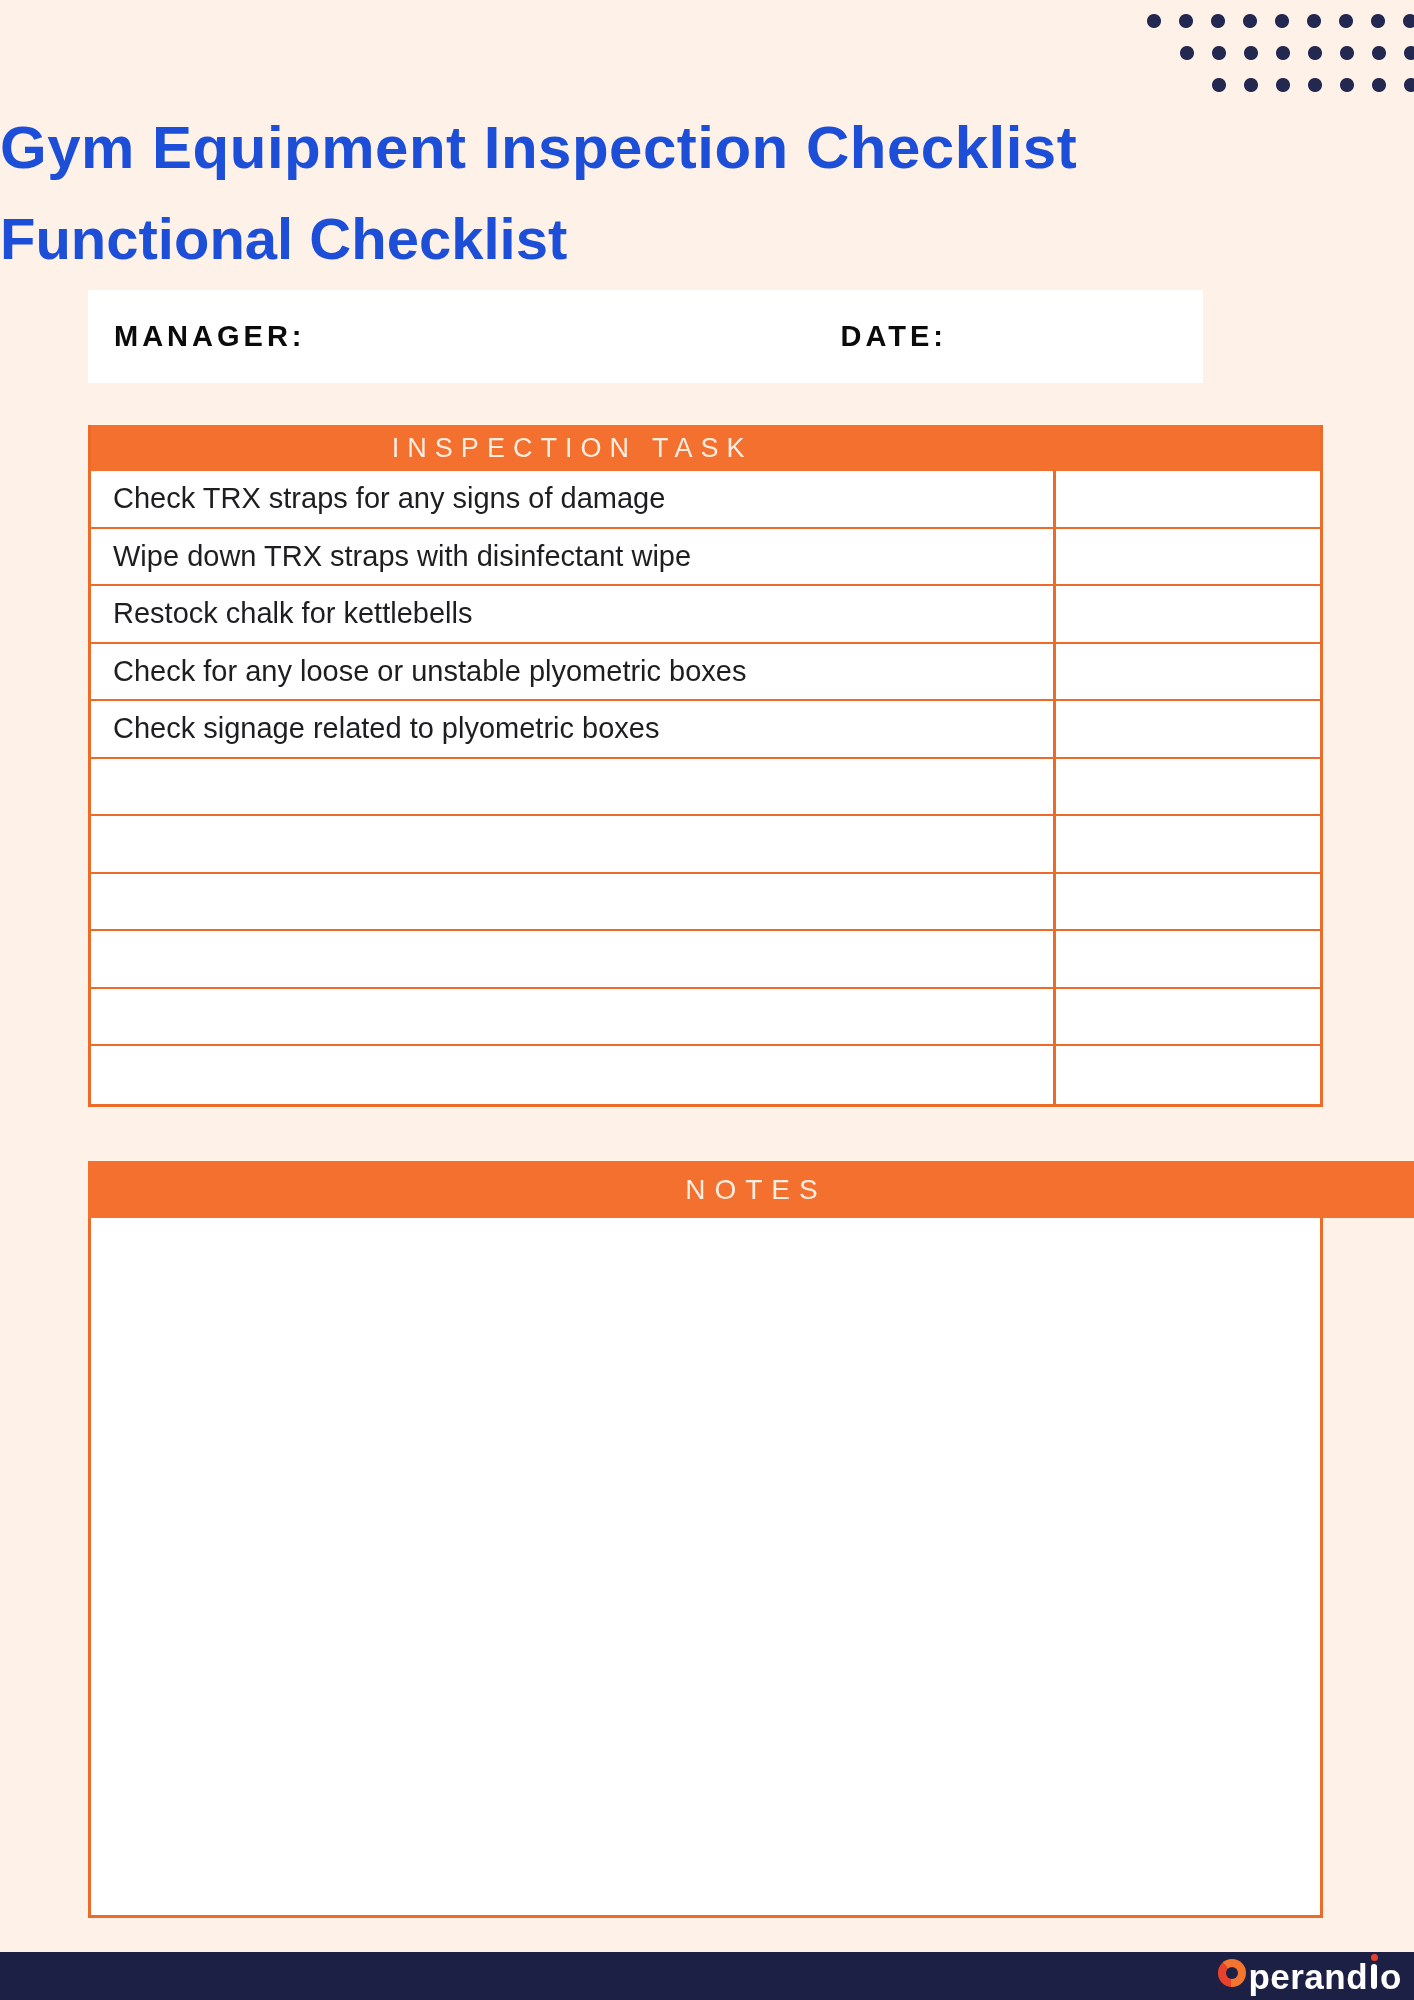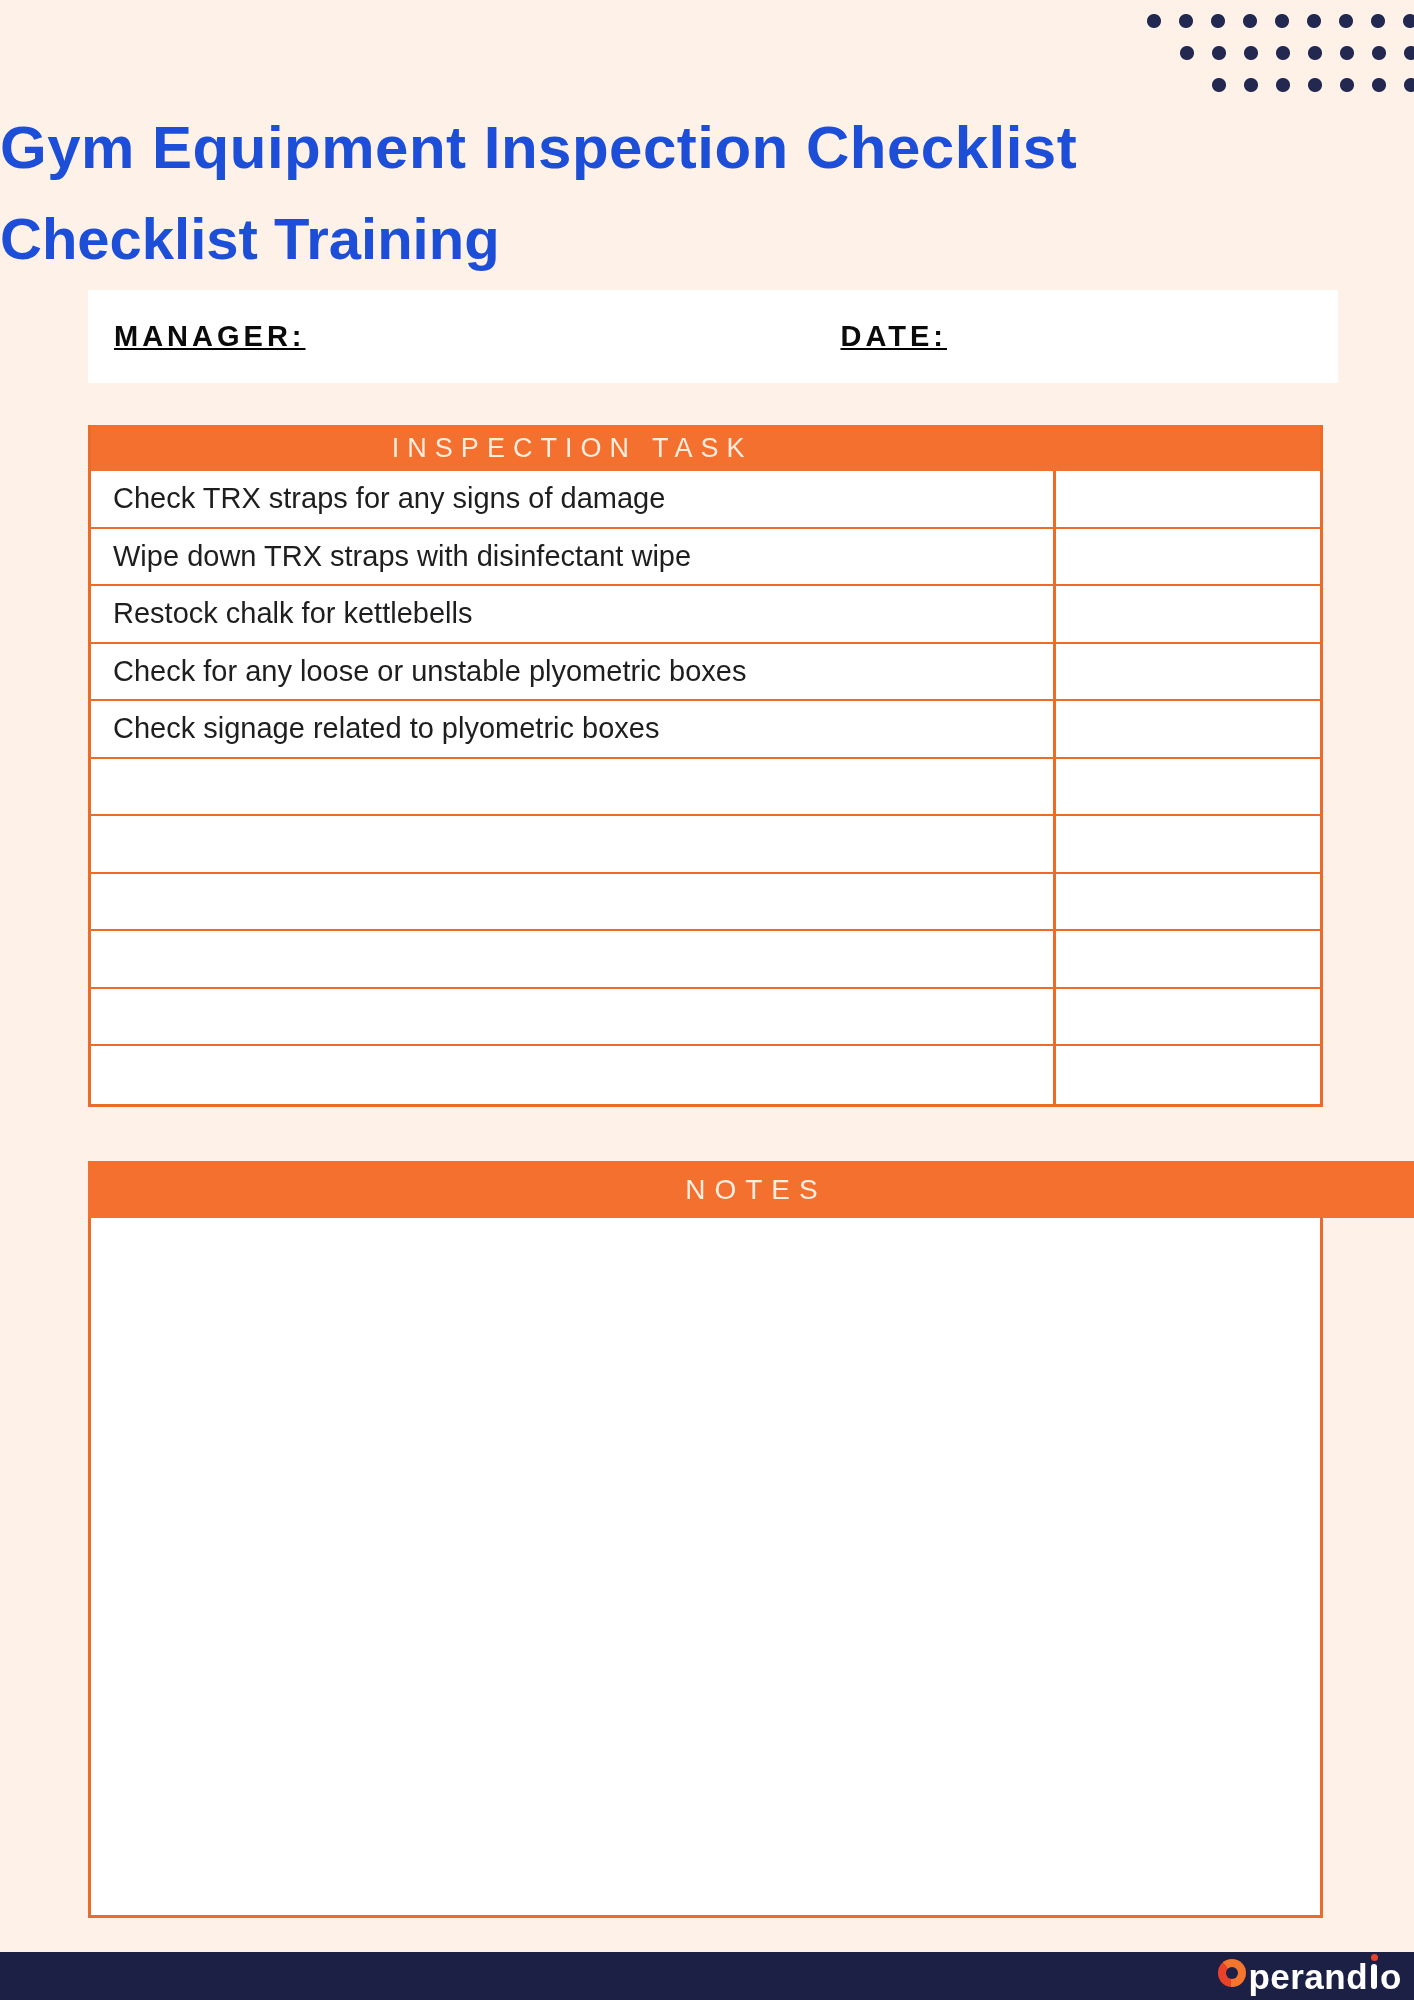--- a/index.html
+++ b/index.html
@@ -25,23 +25,23 @@
   .dots-row.r3 { left:1212px; top:78px;  width:210px; }
 
   
   .title-block { position:absolute; top:118px; left:0; width:100%; color:#1d4ed8; }
   .title-line1 { font-size:60px; font-weight:bold; letter-spacing:0.5px; line-height:1.0; }
   .title-line2 { font-size:58px; font-weight:bold; margin-top:32px; line-height:1.0; }
 
   
   .form-bar {
     position:absolute; left:88px; top:290px;
-    width:1250px; height:93px;
+    width:1115px; height:93px;
     background:#ffffff;
-    display:flex; align-items:center;text-decoration:underline;
+    display:flex; align-items:center;
   }
   .form-label {
     font-size:29px; font-weight:bold; letter-spacing:4px; color:#0b0b0b;
   }
   .form-label.manager { margin-left:26px; }
   .form-label.date { margin-left:0; }
   .fill-area { height:60px; }
   .fill-area.manager-fill { width:535px; }
   .fill-area.date-fill { flex:1; }
 
@@ -140,21 +140,21 @@
 <body>
 
 <div class="page">
 
   <div class="dots-row r1"></div>
   <div class="dots-row r2"></div>
   <div class="dots-row r3"></div>
 
   <div class="title-block">
     <div class="title-line1">Gym Equipment Inspection Checklist</div>
-    <div class="title-line2">Checklist Training</div>
+    <div class="title-line2">Functional Checklist</div>
   </div>
 
   <div class="form-bar">
     <span class="form-label manager">MANAGER:</span>
     <span class="fill-area manager-fill"></span>
     <span class="form-label date">DATE:</span>
     <span class="fill-area date-fill"></span>
   </div>
 
   <div class="task-table">

